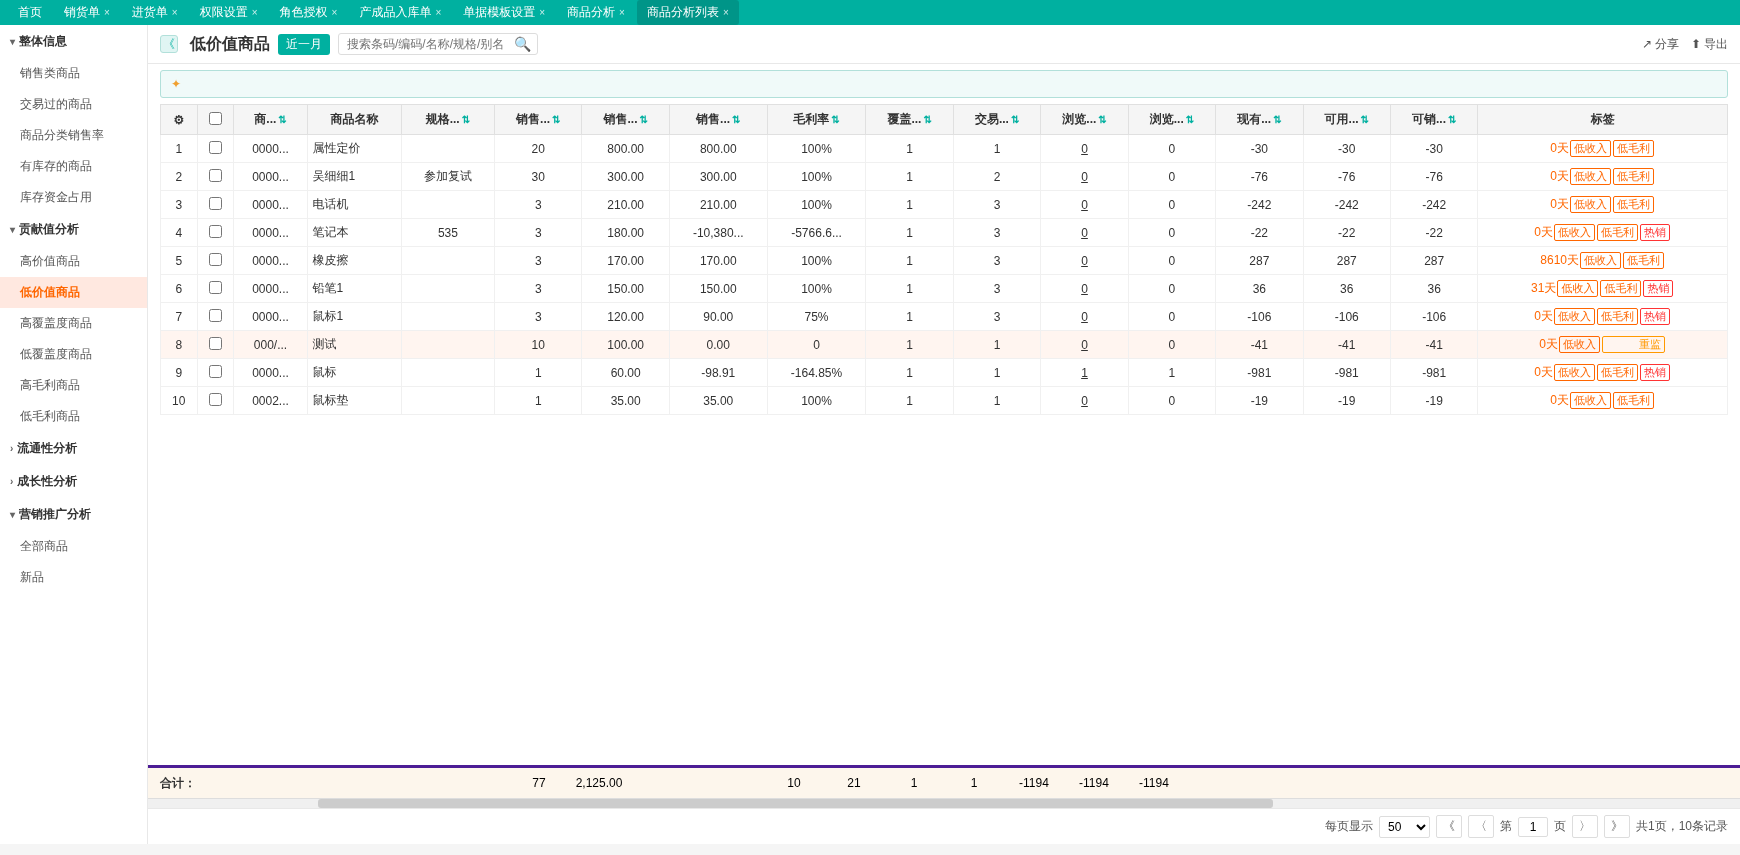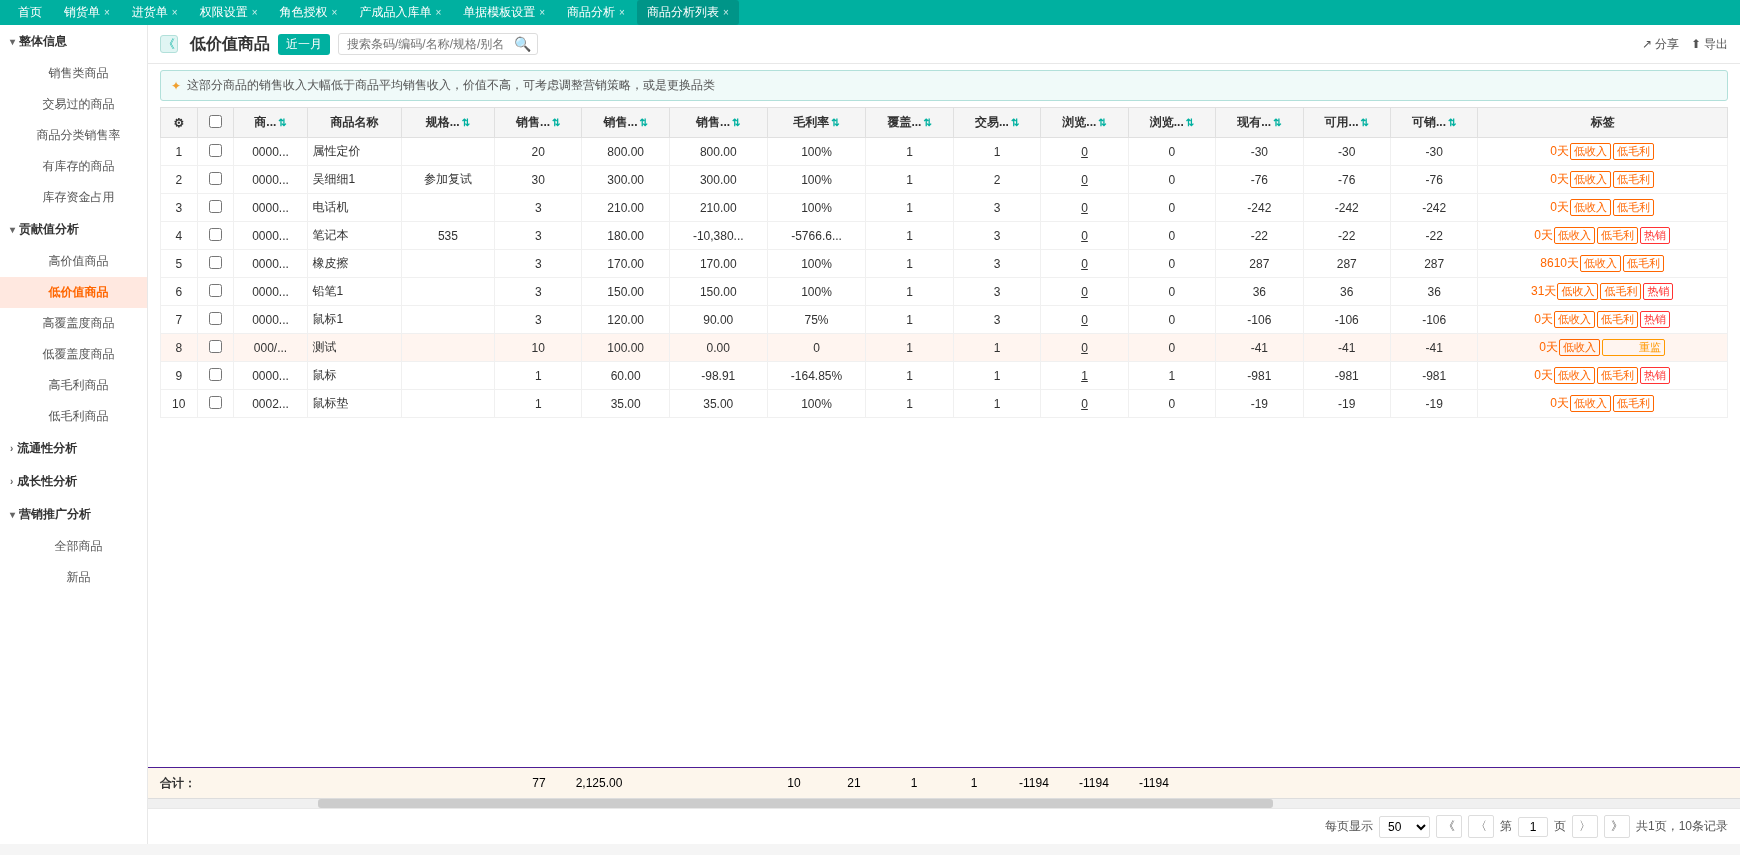--- a/index.html
+++ b/index.html
@@ -53,21 +53,20 @@
       gap: 4px;
     }
     .sidebar-group-header .arrow { font-size: 10px; color: #666; }
     .sidebar-item {
       padding: 7px 10px 7px 20px;
       color: #555;
       cursor: pointer;
       white-space: nowrap;
       overflow: hidden;
       text-overflow: ellipsis;
-      text-align: center;
     }
     .sidebar-item.active { background: #ffe8e0; color: #ff6600; font-weight: bold; }
 
     
     .content-area {
       flex: 1;
       display: flex;
       flex-direction: column;
       overflow: hidden;
       background: #fff;
@@ -184,21 +183,21 @@
       margin: 0 1px;
     }
     .tag-orange { color: #ff6600; border-color: #ff6600; }
     .tag-red { color: #ff3333; border-color: #ff3333; }
     .days-orange { color: #ff6600; margin-top: 40px; }
     .link { color: #333; text-decoration: underline; cursor: pointer; }
 
     
     .table-footer {
       background: #fdf6ec;
-      border-top: 1px solid #4c1d95;
+      border-top: 3px solid #4c1d95;
       padding: 6px 12px;
       display: flex;
       align-items: center;
       gap: 4px;
       font-size: 12px;
     }
     .footer-label { color: #333; font-weight: bold; }
     .footer-cells {
       display: flex;
       gap: 0;
@@ -363,21 +362,20 @@
         </div>
         <div class="action-btn">
           <span>⬆</span>
           <span>导出</span>
         </div>
       </div>
     </div>
 
     <div class="info-banner">
       <span class="star">✦</span>
-      <span>这部分商品的销售收入大幅低于商品平均销售收入，价值不高，可考虑调整营销策略，或是更换品类</span>
     </div>
 
     <div class="table-wrap">
       <table>
         <thead>
           <tr>
             <th>⚙</th>
             <th><input type="checkbox" style=""></th>
             <th>商...<span class="sort-icon">⇅</span></th>
             <th>商品名称</th>

